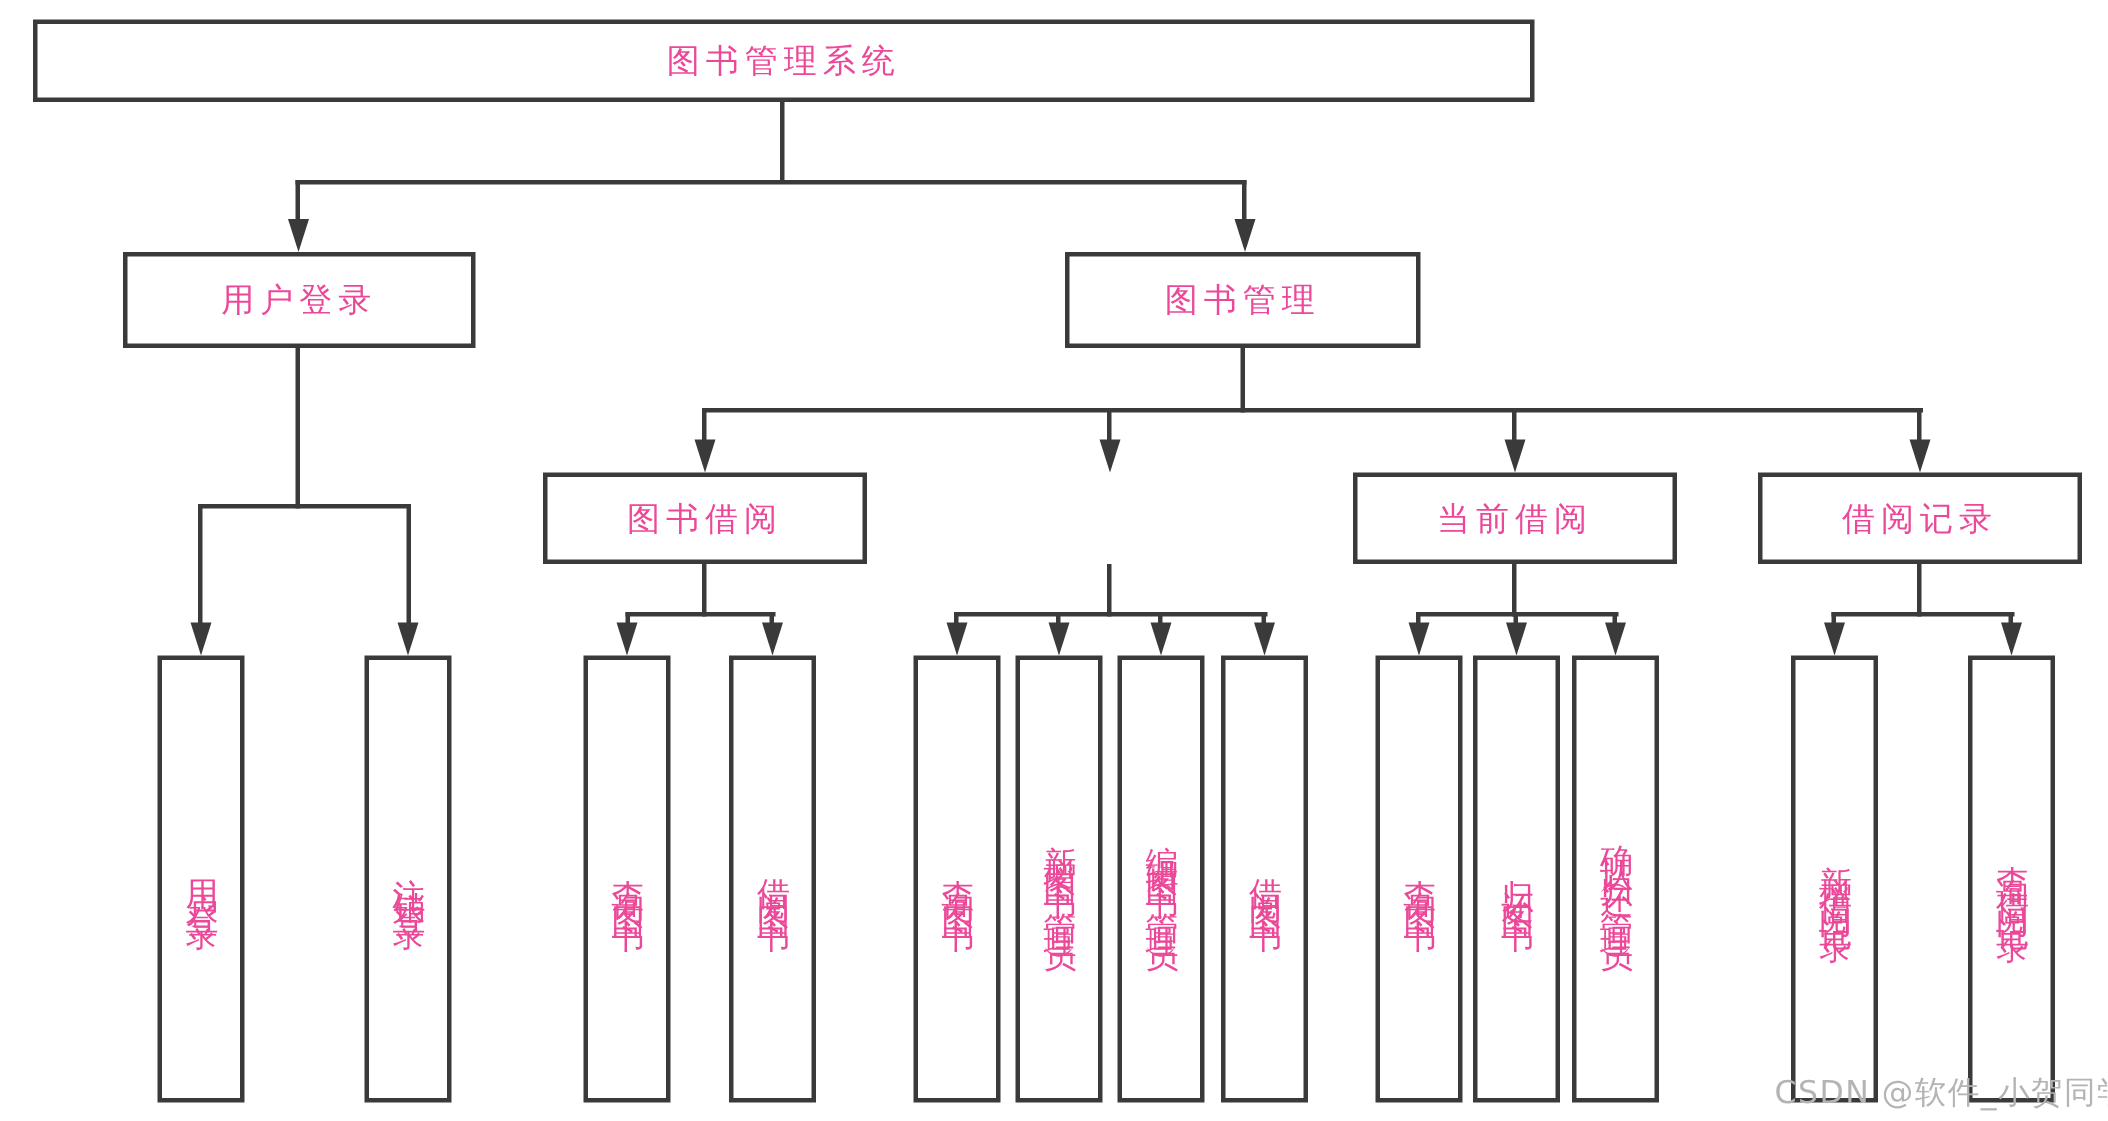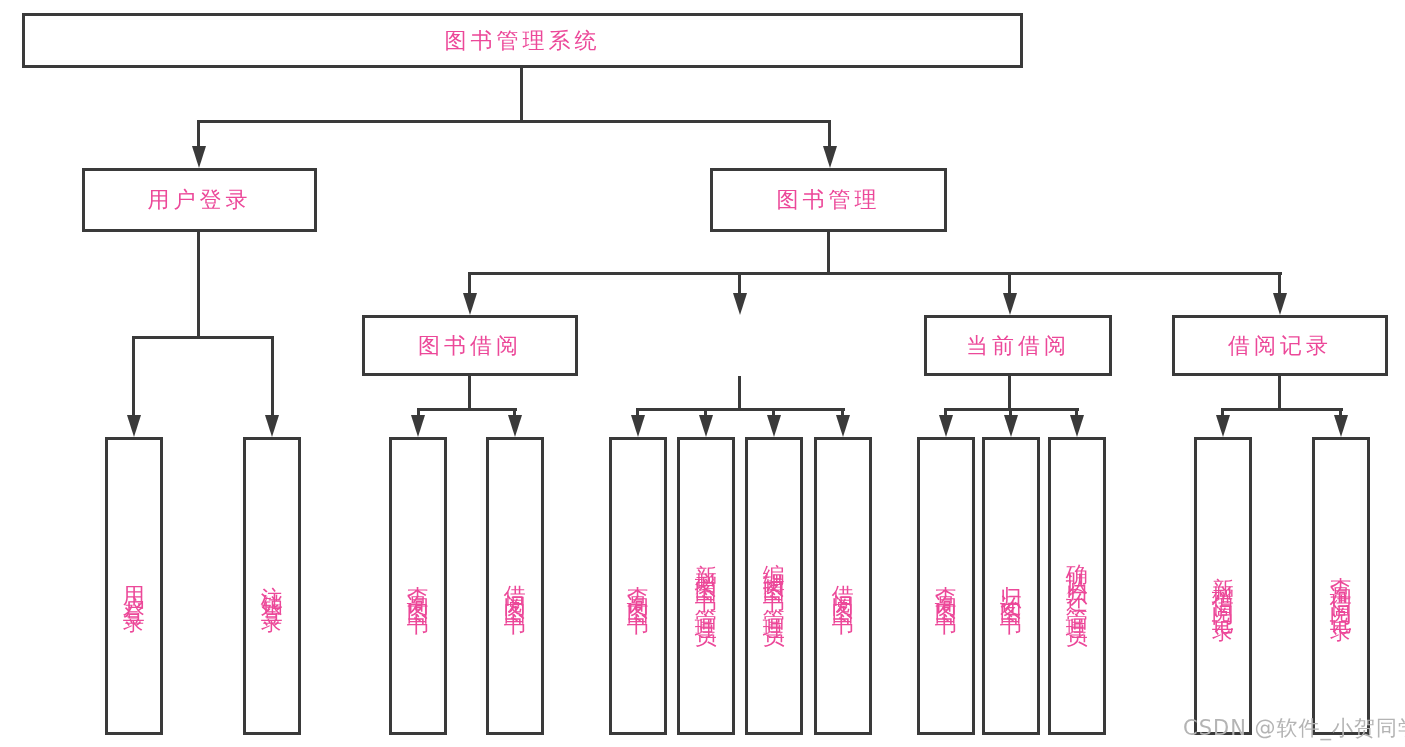--- a/index.html
+++ b/index.html
@@ -86,21 +86,21 @@
   <div class="vline" style="left:1008px;top:272px;height:25px;"></div>
   <div class="vline" style="left:1278px;top:272px;height:25px;"></div>
   <div class="arrow" style="left:463px;top:293px;"></div>
   <div class="arrow" style="left:733px;top:293px;"></div>
   <div class="arrow" style="left:1003px;top:293px;"></div>
   <div class="arrow" style="left:1273px;top:293px;"></div>
 
   <div class="box" style="left:362px;top:315px;width:216px;height:61px;">
     <span>图书借阅</span>
   </div>
-  <div class="box" style="left:924px;top:315px;width:188px;height:61px;">
+  <div class="box" style="left:902px;top:315px;width:216px;height:61px;">
     <span>当前借阅</span>
   </div>
   <div class="box" style="left:1172px;top:315px;width:216px;height:61px;">
     <span>借阅记录</span>
   </div>
 
   <div class="vline" style="left:468px;top:376px;height:35px;"></div>
   <div class="hline" style="left:417px;top:408px;width:100px;"></div>
   <div class="vline" style="left:417px;top:408px;height:10px;"></div>
   <div class="vline" style="left:513px;top:408px;height:10px;"></div>

